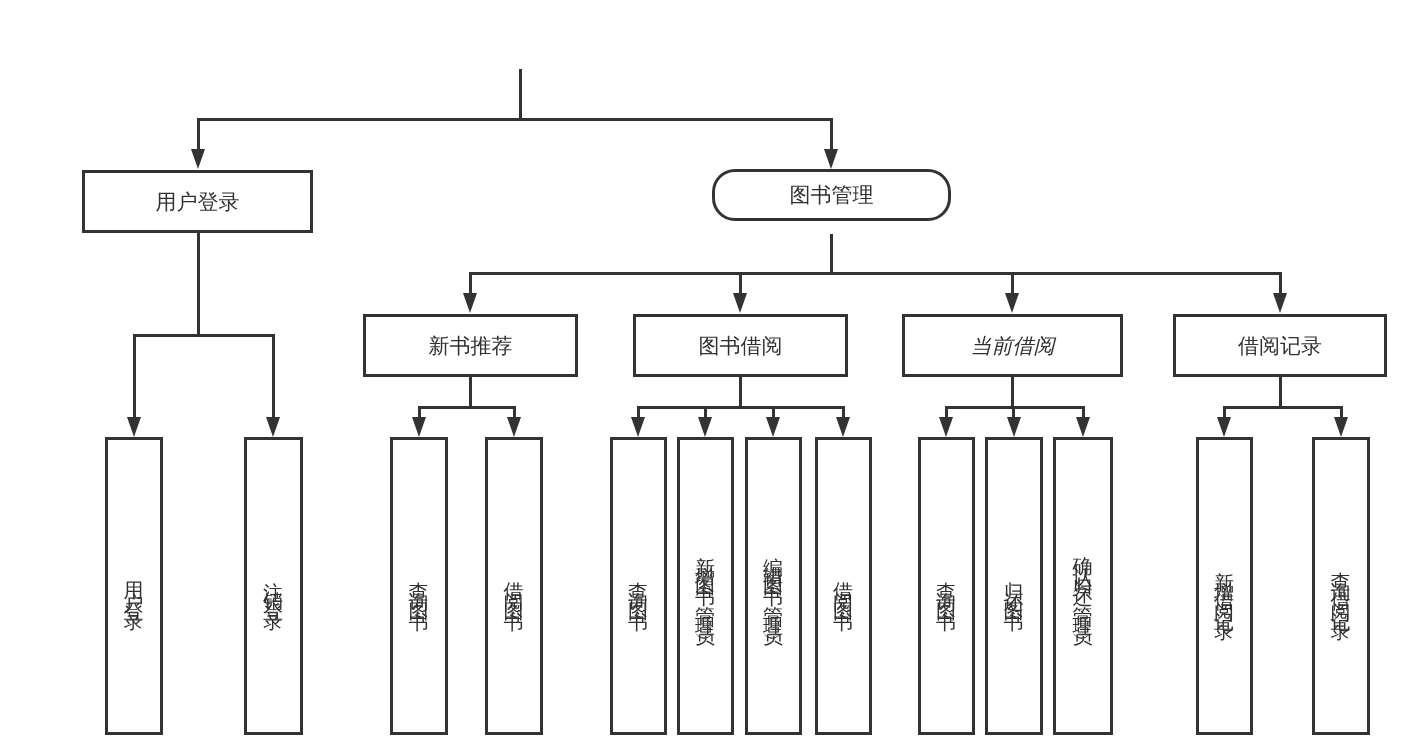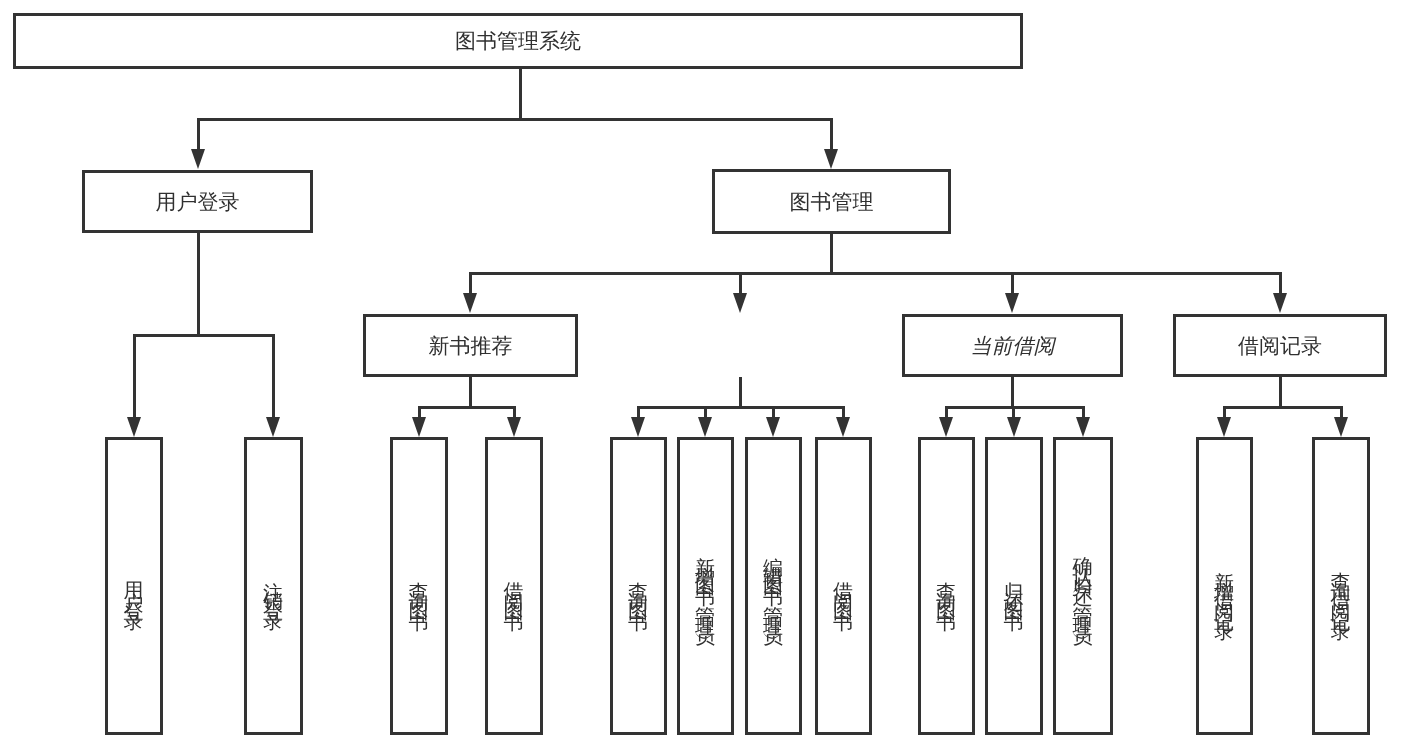--- a/index.html
+++ b/index.html
@@ -31,36 +31,36 @@
   .watermark {
     position:absolute; left:1183px; top:714px;
     font-size:20px; color:var(--watermark,#a3a3a3); white-space:nowrap;
   }
 </style>
 </head>
 <body>
 
 <div class="canvas">
 
-  <div class="box" style="left:13px;top:13px;width:1010px;height:56px;">
-    <span class="label">图书管理系统</span>
-  </div>
 
   <div class="box" style="left:82px;top:170px;width:231px;height:63px;">
     <span class="label">用户登录</span>
   </div>
 
-  <div class="box" style="left:712px;top:169px;width:239px;height:65px;">
+  <div class="box" style="left:712px;top:169px;width:239px;height:52px;border-radius:23px;">
     <span class="label">图书管理</span>
   </div>
 
   <div class="box" style="left:363px;top:314px;width:215px;height:63px;">
     <span class="label">新书推荐</span>
   </div>
 
+  <div class="box" style="left:633px;top:314px;width:215px;height:63px;">
+    <span class="label">图书借阅</span>
+  </div>
 
   <div class="box" style="left:902px;top:314px;width:221px;height:63px;font-style:italic;">
     <span class="label">当前借阅</span>
   </div>
 
   <div class="box" style="left:1173px;top:314px;width:214px;height:63px;">
     <span class="label">借阅记录</span>
   </div>
 
   <div class="box leaf" style="left:105px;top:437px;width:58px;height:298px;">

